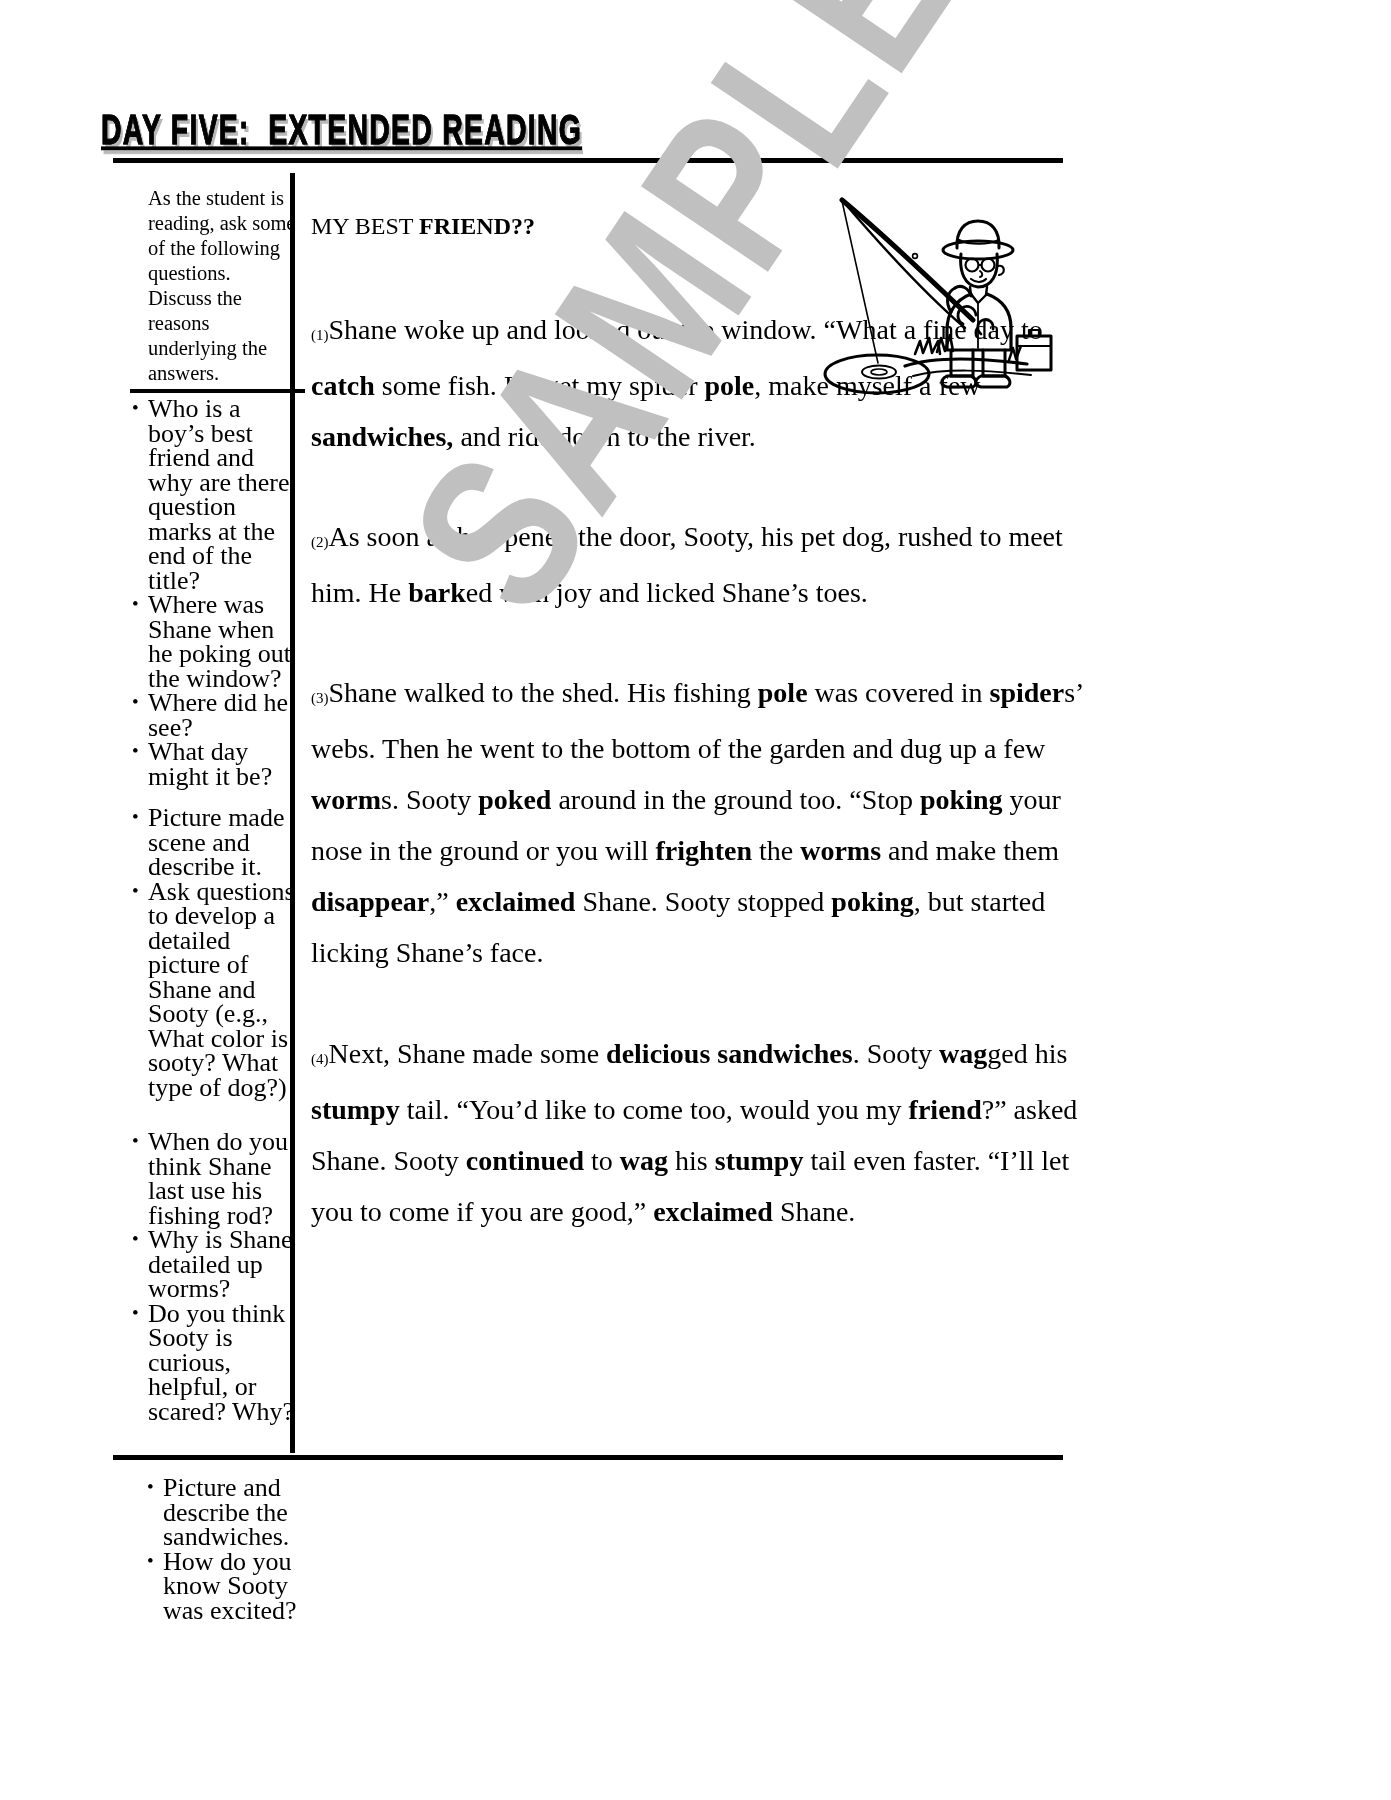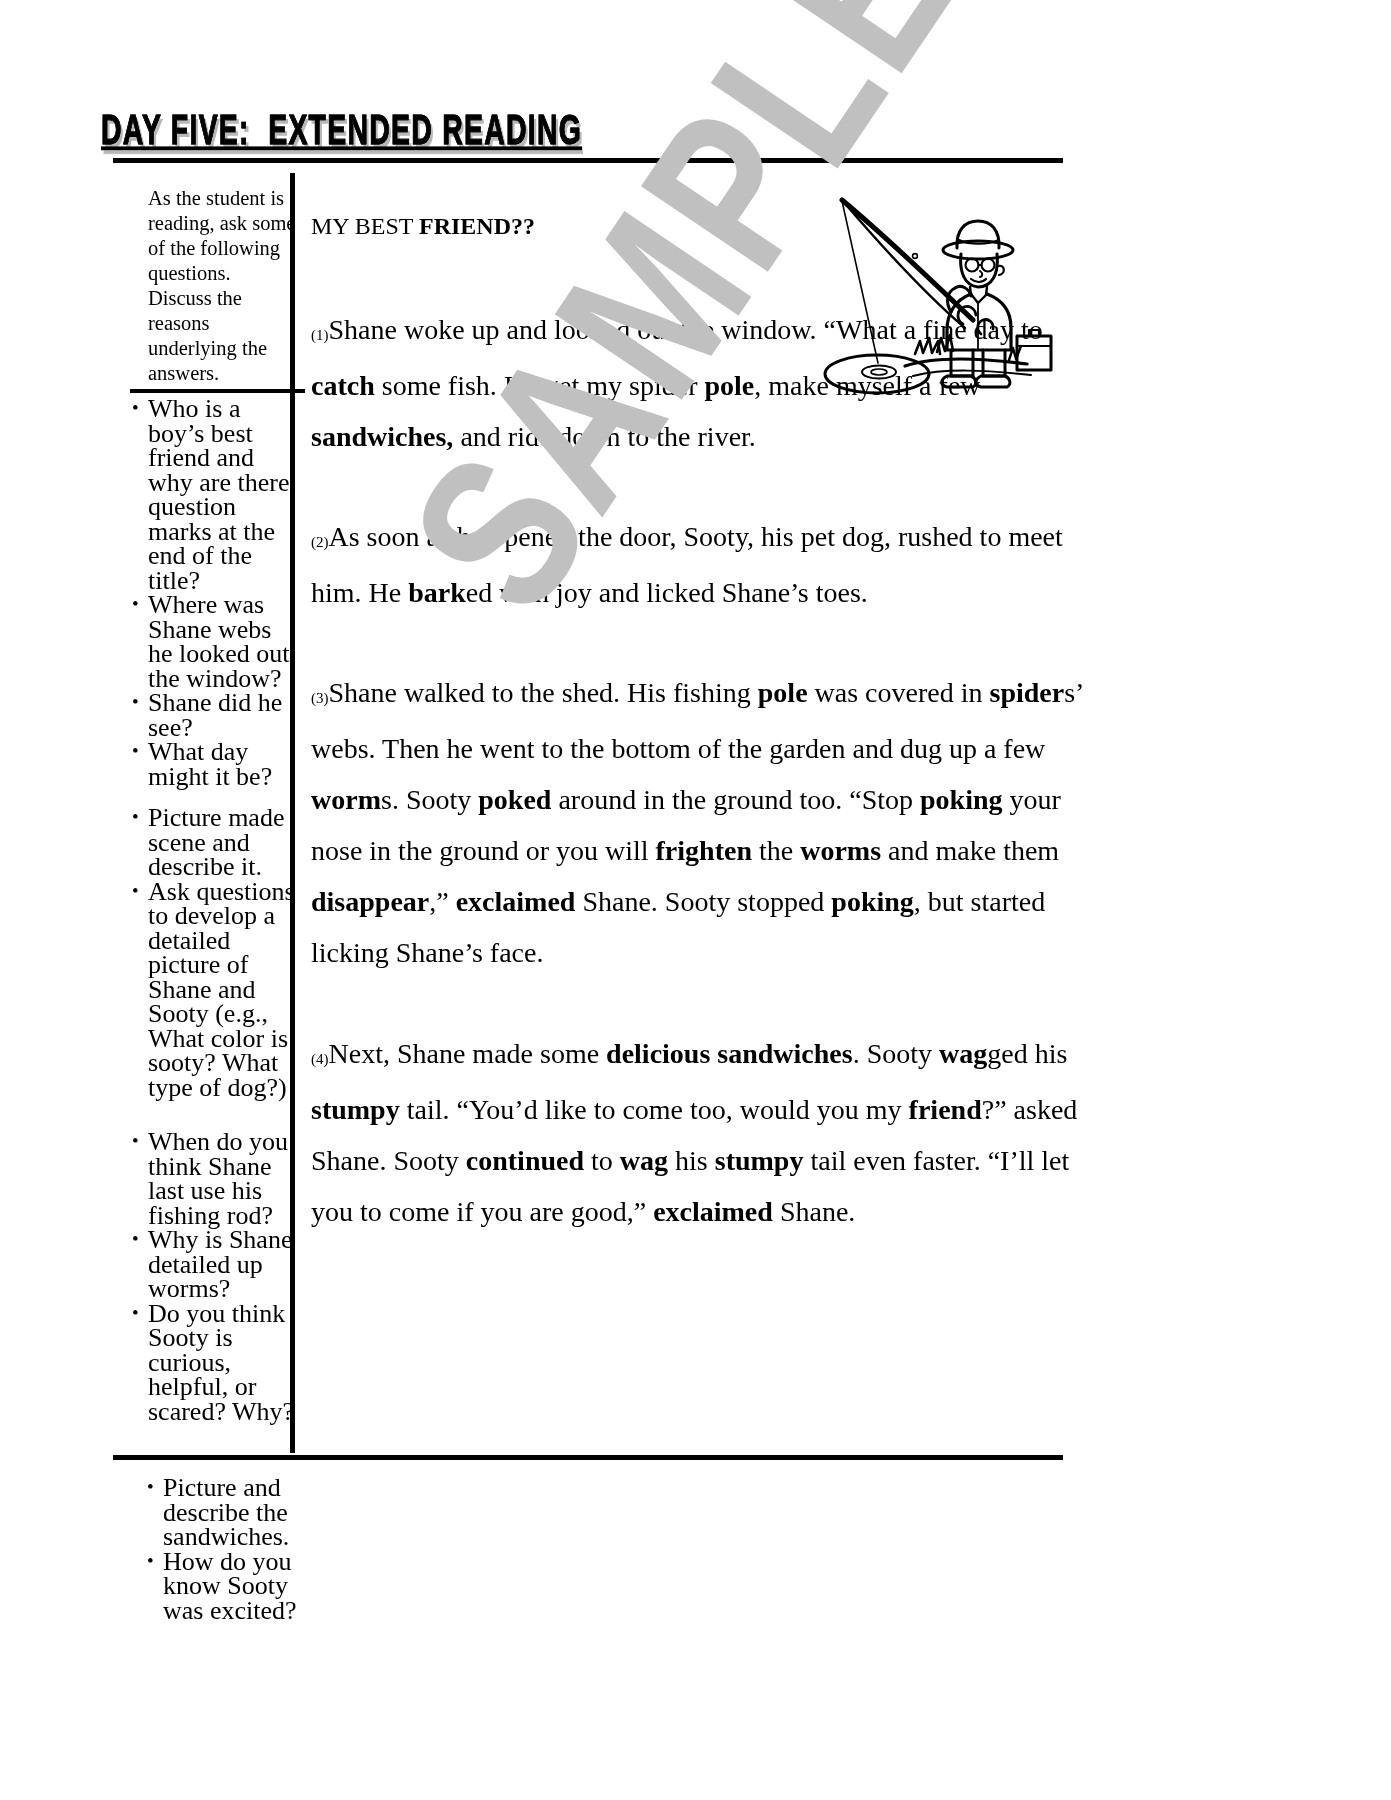--- a/index.html
+++ b/index.html
@@ -204,22 +204,22 @@
   <div class="header-rule"></div>
 
   <div class="col-divider"></div>
 
   <div class="sidebar">
     <div class="sb-intro">As the student is reading, ask some of the following questions. Discuss the reasons underlying the answers.</div>
     <div class="sb-hr"></div>
     <div id="sidebar-groups">
         <ul class="sb-list sb-group">
           <li class="sb-item">Who is a boy’s best friend and why are there question marks at the end of the title?</li>
-          <li class="sb-item">Where was Shane webs he looked out the window?</li>
-          <li class="sb-item">Shane did he see?</li>
+          <li class="sb-item">Where was Shane when he poking out the window?</li>
+          <li class="sb-item">Where did he see?</li>
           <li class="sb-item">What day might it be?</li>
         </ul>
         <div class="sb-gap-1"></div>
         <ul class="sb-list sb-group">
           <li class="sb-item">Picture made scene and describe it.</li>
           <li class="sb-item">Ask questions to develop a detailed picture of Shane and Sooty (e.g., What color is sooty? What type of dog?)</li>
         </ul>
         <div class="sb-gap-2"></div>
         <ul class="sb-list sb-group">
           <li class="sb-item">When do you think Shane last use his fishing rod?</li>

